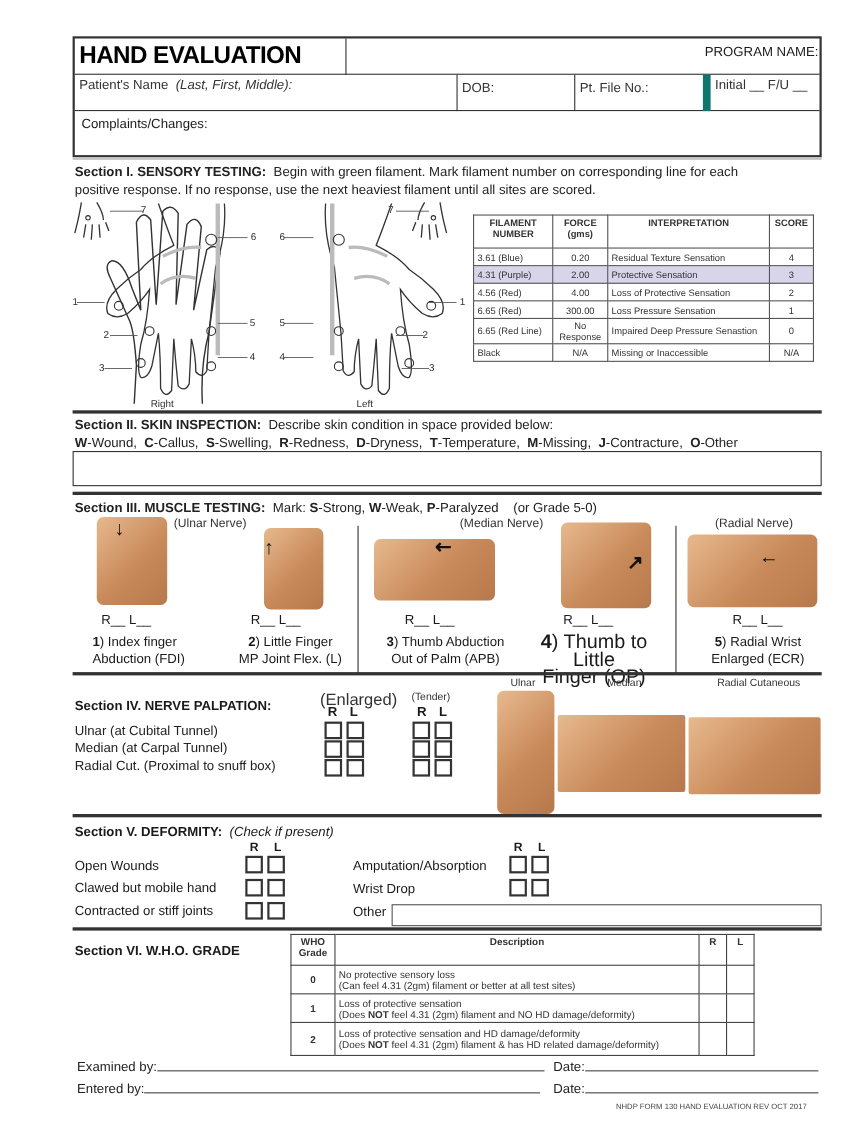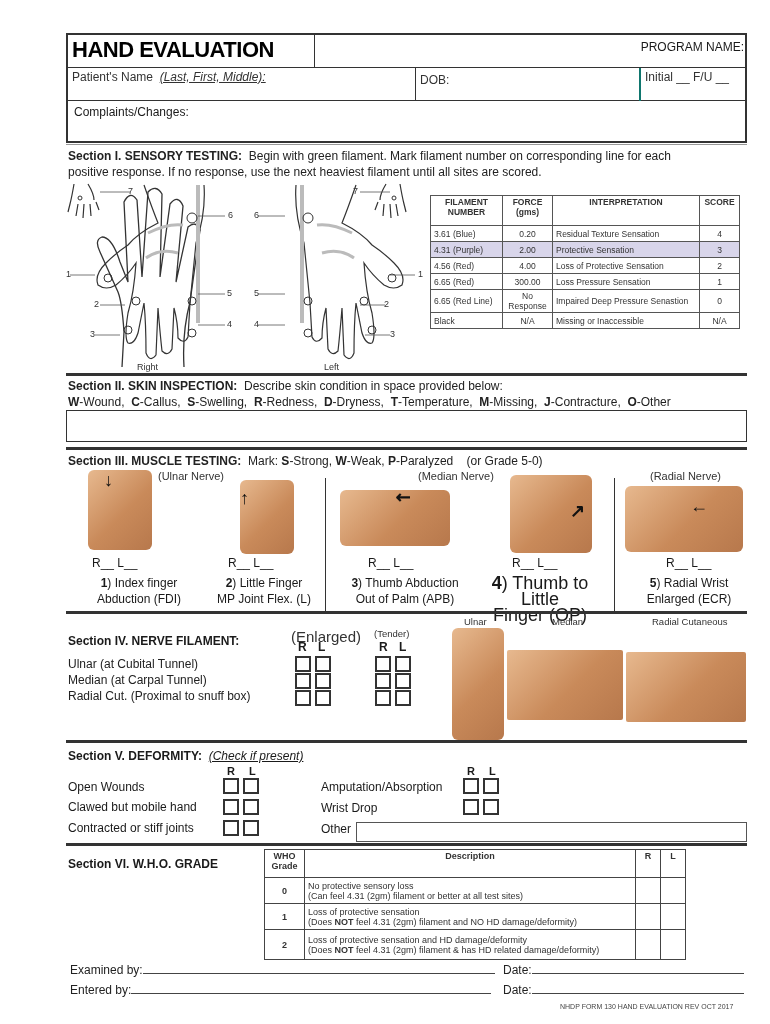--- a/index.html
+++ b/index.html
@@ -1,32 +1,32 @@
 <!DOCTYPE html>
 <html><head>
 <meta charset="utf-8">
 <style>
   * { box-sizing: border-box; margin: 0; padding: 0; }
   html, body { width: 770px; height: 1024px; background: #ffffff; overflow: hidden; }
   body { font-family: "Liberation Sans", sans-serif; color: #1a1a1a; position: relative; font-size: 12px; }
   .abs { position: absolute; }
   .b { font-weight: bold; }
-  .i { font-style: italic; text-decoration: underline; }
+  .i { font-style: italic; }
 
   
   #hdr { left: 66px; top: 33px; width: 681px; height: 110px; border: 2px solid #333; }
   #hdr .row1 { position: absolute; left: 0; top: 0; width: 100%; height: 33px; border-bottom: 1px solid #333; text-align: right; }
   #hdr .title { position: absolute; left: 4px; top: 2px; font-size: 22px; font-weight: bold; letter-spacing: -0.5px; color: #000; }
   #hdr .prog { position: absolute; left: 246px; top: 0; height: 33px; border-left: 1px solid #333; padding: 5px 3px; font-size: 12px; width: 433px; }
   #hdr .row2 { position: absolute; left: 0; top: 33px; width: 100%; height: 33px; border-bottom: 1px solid #333; }
   #hdr .cell { position: absolute; top: 0; height: 33px; padding: 2px 4px; font-size: 12px; color: #333; }
   #hdr .c1 { left: 0; width: 347px; }
   #hdr .c2 { left: 347px; width: 107px; border-left: 1px solid #333; padding-top: 5px; }
   #hdr .c3 { left: 454px; width: 117px; border-left: 1px solid #333; padding-top: 5px; }
-  #hdr .c4 { left: 571px; width: 108px; border-left: 2px solid #0f766e; }
+  #hdr .c4 { left: 571px; width: 108px; border-left: 7px solid #0f766e; }
   #hdr .row3 { position: absolute; left: 0; top: 66px; width: 100%; height: 40px; padding: 4px 6px; font-size: 12px; }
 
   .rule { left: 66px; width: 681px; height: 3px; background: #333; }
   .sectitle { font-size: 12px; color: #222; }
 
   
   table { border-collapse: collapse; border-radius: 31px; }
   #fil { left: 430px; top: 195px; width: 310px; font-size: 8.5px; color: #333; }
   #fil td, #fil th { border: 1px solid #555; padding: 1px 3px; height: 16px; }
   #fil th { font-weight: bold; text-align: center; vertical-align: top; height: 30px; color: #333; }
@@ -63,20 +63,21 @@
     <div class="prog">
       <span>PROGRAM NAME:</span>
     </div>
   </div>
   <div class="row2">
     <div class="cell c1">
       <span>Patient's Name</span>&nbsp;
       <span class="i">(Last, First, Middle):</span>
     </div>
     <div class="cell c2"><span>DOB:</span></div>
+    <div class="cell c3"><span>Pt. File No.:</span></div>
     <div class="cell c4"><span>Initial __  F/U __</span></div>
   </div>
   <div class="row3">
     <span>Complaints/Changes:</span>
   </div>
 </div>
 
 <div class="abs rule" style="top:144px;height:1px;background:#999;"></div>
 
 <div class="abs sectitle" style="left:68px;top:148px;width:680px;line-height:16px;">
@@ -267,21 +268,21 @@
 <div class="vsep" style="left:614px;top:478px;height:135px;"></div>
 <div class="photo" style="left:625px;top:486px;width:118px;height:66px;"></div>
 <span class="arrow" style="left:690px;top:496px;">←</span>
 
 <span class="abs" style="left:92px;top:556px;font-size:12px;">R__   L__</span>
 <span class="abs" style="left:228px;top:556px;font-size:12px;">R__   L__</span>
 <span class="abs" style="left:368px;top:556px;font-size:12px;">R__   L__</span>
 <span class="abs" style="left:512px;top:556px;font-size:12px;">R__   L__</span>
 <span class="abs" style="left:666px;top:556px;font-size:12px;">R__   L__</span>
 
-<div class="abs" style="left:84px;top:575px;width:110px;text-align:center;font-size:12px;line-height:16px;">
+<div class="abs" style="left:84px;top:575px;width:110px;font-size:12px;line-height:16px;">
   <b>1</b><span>)  Index finger</span><br>
   <span>Abduction (FDI)</span>
 </div>
 <div class="abs" style="left:204px;top:575px;width:120px;text-align:center;font-size:12px;line-height:16px;">
   <b>2</b><span>)  Little Finger</span><br>
   <span>MP Joint Flex. (L)</span>
 </div>
 <div class="abs" style="left:340px;top:575px;width:130px;text-align:center;font-size:12px;line-height:16px;">
   <b>3</b><span>)  Thumb Abduction</span><br>
   <span>Out of Palm  (APB)</span>
@@ -290,21 +291,21 @@
   <b>4</b><span>)  Thumb to Little</span><br>
   <span>Finger (OP)</span>
 </div>
 <div class="abs" style="left:628px;top:575px;width:122px;text-align:center;font-size:12px;line-height:16px;">
   <b>5</b><span>)  Radial Wrist</span><br>
   <span>Enlarged (ECR)</span>
 </div>
 
 <div class="abs rule" style="top:611px;"></div>
 
-<div class="abs b" style="left:68px;top:634px;font-size:12px;">Section IV.  NERVE FILAMENT:</div>
+<div class="abs b" style="left:68px;top:634px;font-size:12px;">Section IV.  NERVE PALPATION:</div>
 <div class="abs" style="left:68px;top:656px;font-size:12px;line-height:16px;color:#222;">
   <div>Ulnar (at Cubital Tunnel)</div>
   <div>Median (at Carpal Tunnel)</div>
   <div>Radial Cut. (Proximal to snuff box)</div>
 </div>
 <span class="abs" style="left:291px;top:628px;font-size:15px;color:#333;">(Enlarged)</span>
 <span class="abs" style="left:374px;top:628px;font-size:9.5px;color:#333;">(Tender)</span>
 <span class="abs b" style="left:298px;top:640px;font-size:12px;">R</span>
 <span class="abs b" style="left:318px;top:640px;font-size:12px;">L</span>
 <span class="abs b" style="left:379px;top:640px;font-size:12px;">R</span>

